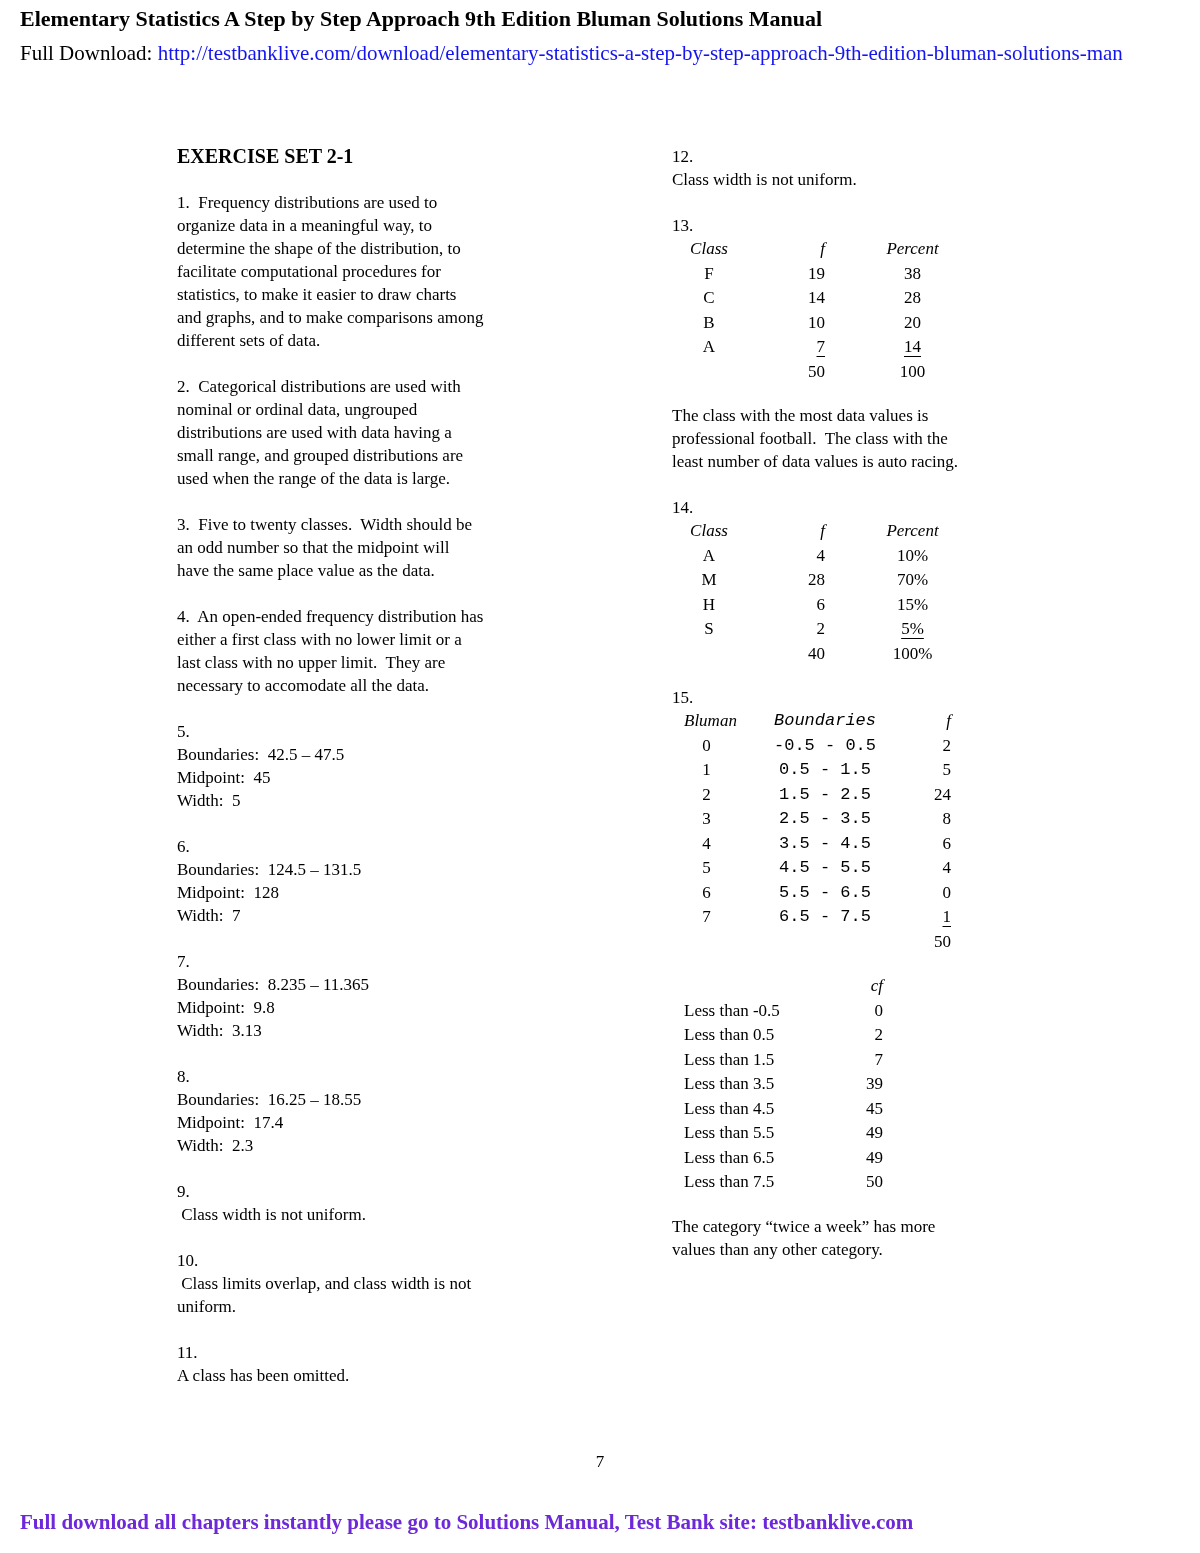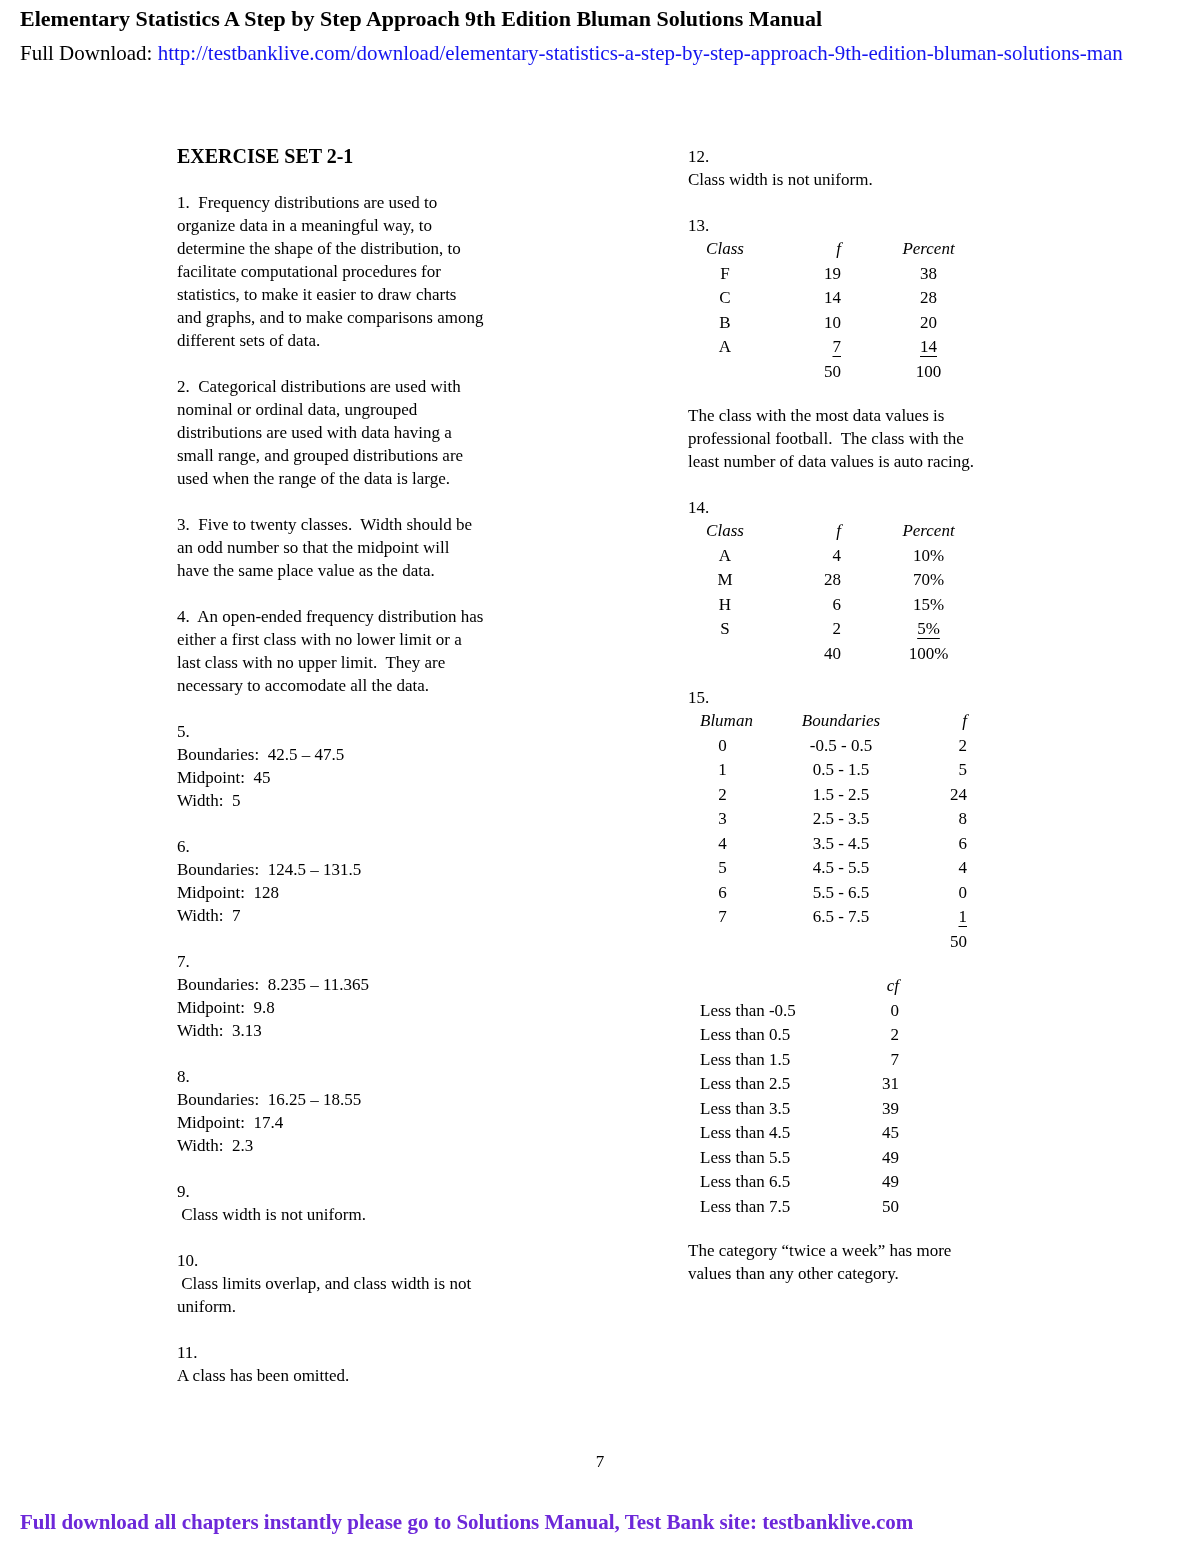--- a/index.html
+++ b/index.html
@@ -10,33 +10,33 @@
   }
   
   .hdr { position:absolute; top:0; left:0; width:1200px; overflow:hidden; }
   .hdr-title { margin:6px 0 0 20px; font-size:22px; font-weight:bold; white-space:nowrap; }
   .hdr-dl { margin:9px 0 0 20px; font-size:21px; white-space:nowrap; }
   .hdr-dl a { color:#1414f0; text-decoration:none; }
   .chapter { margin:10px 0 0 0; font-size:20px; text-align:center; }
   
   .col { position:absolute; top:145px; font-size:17px; line-height:23px; }
   .col-left  { left:177px; width:410px; }
-  .col-right { left:688px; width:440px; }
+  .col-right { left:672px; width:440px; }
   .blk { margin:0 0 23px 0; white-space:pre-wrap; }
   .heading { font-weight:bold; margin:0 0 23px 0; font-size:20px; }
   
   .tbl { margin:0 0 20px 12px; line-height:24.5px; font-size:17px; }
   .trow { display:flex;gap:36px; }
   .thead { font-style:italic; }
   .c { flex:none; }
   .c1 { width:50px; text-align:center; }
   .c2 { width:55px; text-align:right; padding-right:14px; }
   .c3 { width:75px; text-align:center; padding-right:8px; }
   .d1 { width:45px;  text-align:center; }
-  .d2 { width:120px; text-align:center; }
+  .d2 { width:120px; text-align:center;font-family:Liberation Mono, monospace; }
   .d3 { width:30px;  text-align:right; }
   .cl { width:125px; text-align:left; }
   .cv { width:38px;  text-align:right; }
   .t13 .rows .trow:last-child .c2,
   .t13 .rows .trow:last-child .c3,
   .t14 .rows .trow:last-child .c3,
   .t15 .rows .trow:last-child .d3 {
     text-decoration:underline; text-underline-offset:4px;
   }
   .lbl { margin:0; }
@@ -268,24 +268,20 @@
           <div class="trow">
             <div class="c cl">Less than 0.5</div>
             <div class="c cv">2</div>
           </div>
 
           <div class="trow">
             <div class="c cl">Less than 1.5</div>
             <div class="c cv">7</div>
           </div>
 
-          <div class="trow">
-            <div class="c cl">Less than 2.5</div>
-            <div class="c cv">31</div>
-          </div>
 
           <div class="trow">
             <div class="c cl">Less than 3.5</div>
             <div class="c cv">39</div>
           </div>
 
           <div class="trow">
             <div class="c cl">Less than 4.5</div>
             <div class="c cv">45</div>
           </div>

